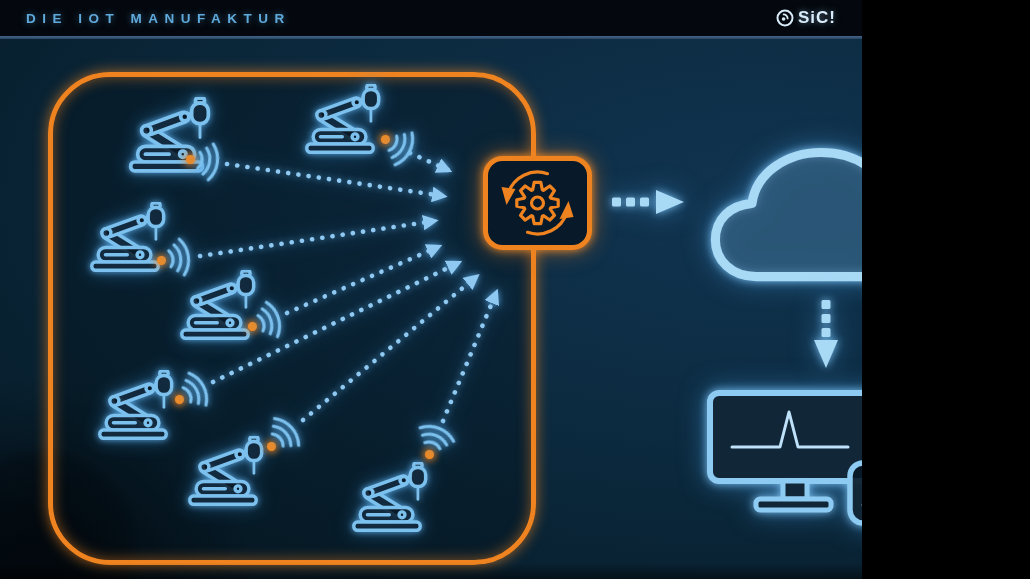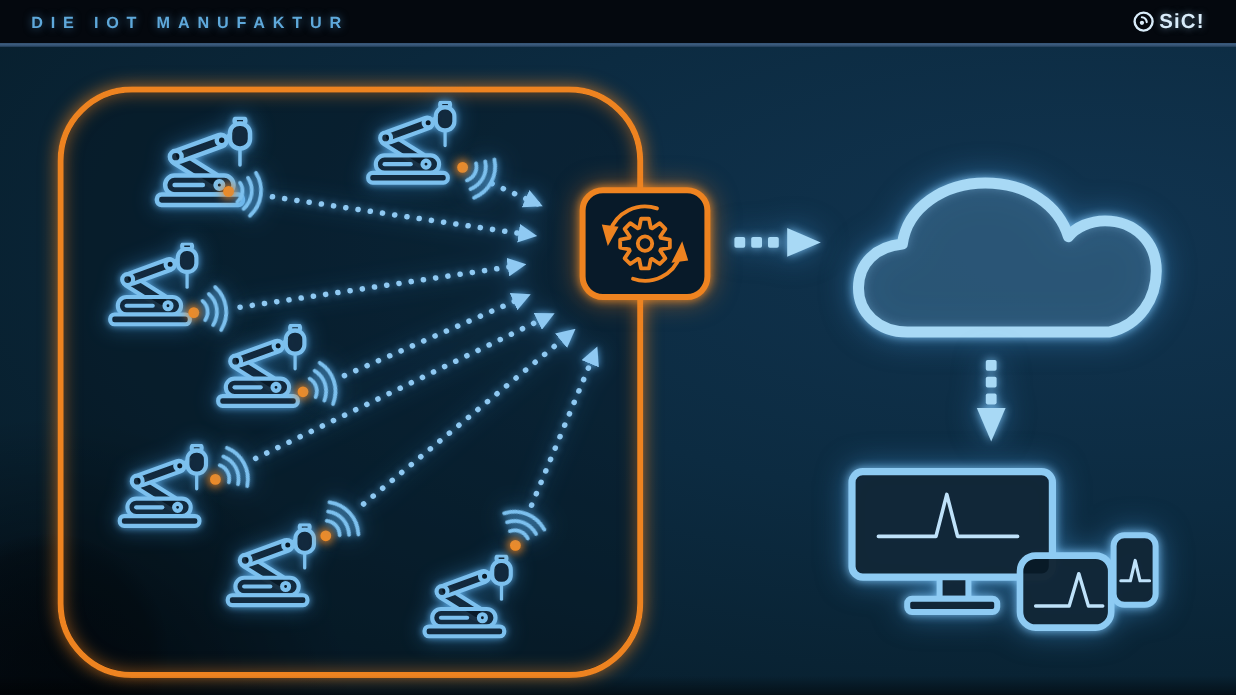--- a/index.html
+++ b/index.html
@@ -1,17 +1,17 @@
 <!DOCTYPE html>
 <html><head>
 <meta charset="utf-8">
 <style>
   html,body{margin:0;padding:0;background:#000;}
   .stage{
-    position:relative;width:1030px;height:579px;overflow:hidden;
+    position:relative;width:862px;height:579px;overflow:hidden;
     font-family:"Liberation Sans",sans-serif;
     background:
       radial-gradient(circle at 4% 104%, rgba(0,0,0,.65) 0%, rgba(0,0,0,.45) 9%, rgba(0,0,0,0) 22%),
       radial-gradient(ellipse at 88% 35%, #113450 0%, #0c2b41 42%, #08202f 78%, #061827 100%);
   }
   .stage::after{content:"";position:absolute;left:0;right:0;bottom:0;height:16px;
     background:linear-gradient(to top, rgba(0,0,0,.5), rgba(0,0,0,0));pointer-events:none;}
   
   .hdr{position:absolute;left:0;top:0;width:100%;height:36px;background:#04080e;
     display:flex;align-items:center;justify-content:space-between;box-sizing:border-box;

